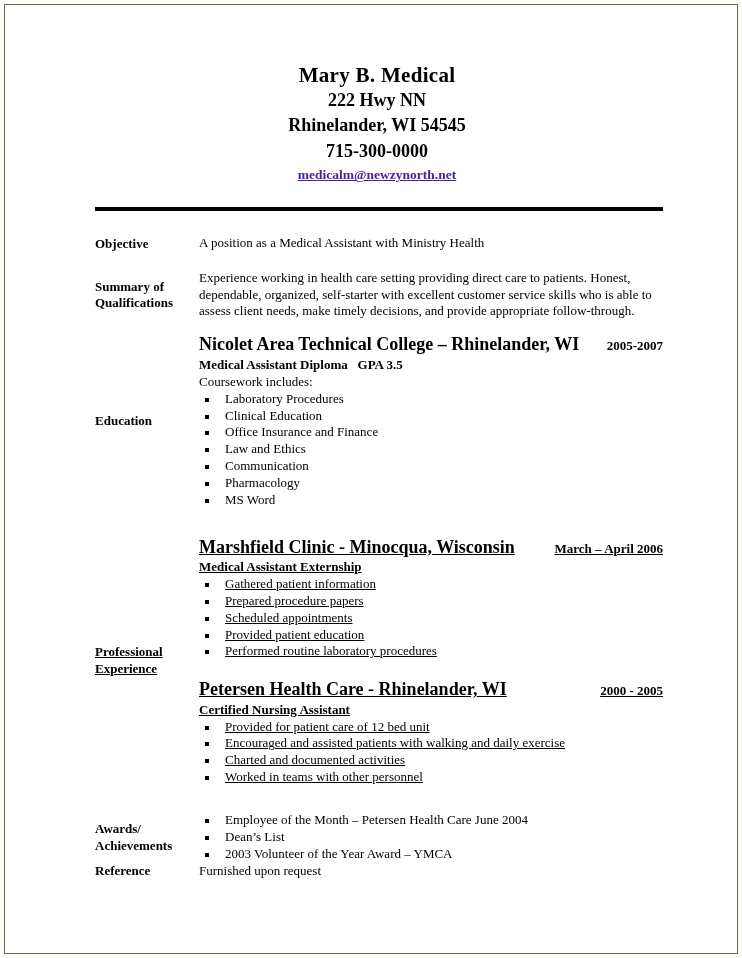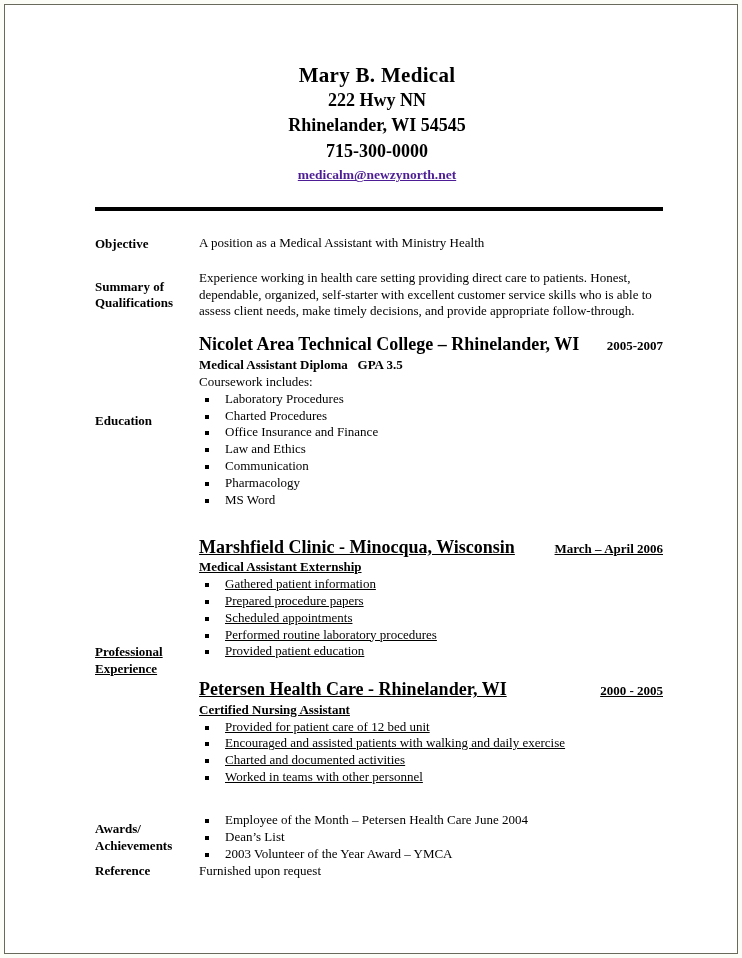--- a/index.html
+++ b/index.html
@@ -213,21 +213,21 @@
             </div>
             <div class="entry-sub">Medical Assistant Diploma   GPA 3.5</div>
             <div class="plain-line">Coursework includes:</div>
             <ul class="bullets">
               <li>
                 <span class="sq"></span>
                 <span>Laboratory Procedures</span>
               </li>
               <li>
                 <span class="sq"></span>
-                <span>Charted Procedures</span>
+                <span>Clinical Education</span>
               </li>
               <li>
                 <span class="sq"></span>
                 <span>Office Insurance and Finance</span>
               </li>
               <li>
                 <span class="sq"></span>
                 <span>Law and Ethics</span>
               </li>
               <li>
@@ -267,25 +267,25 @@
                 <li>
                   <span class="sq"></span>
                   <span>Prepared procedure papers</span>
                 </li>
                 <li>
                   <span class="sq"></span>
                   <span>Scheduled appointments</span>
                 </li>
                 <li>
                   <span class="sq"></span>
+                  <span>Provided patient education</span>
+                </li>
+                <li>
+                  <span class="sq"></span>
                   <span>Performed routine laboratory procedures</span>
-                </li>
-                <li>
-                  <span class="sq"></span>
-                  <span>Provided patient education</span>
                 </li>
               </ul>
             </div>
 
             <div class="entry-block">
               <div class="entry-head">
                 <div class="entry-title">Petersen Health Care - Rhinelander, WI</div>
                 <div class="entry-date">2000 - 2005</div>
               </div>
               <div class="entry-sub">Certified Nursing Assistant</div>

